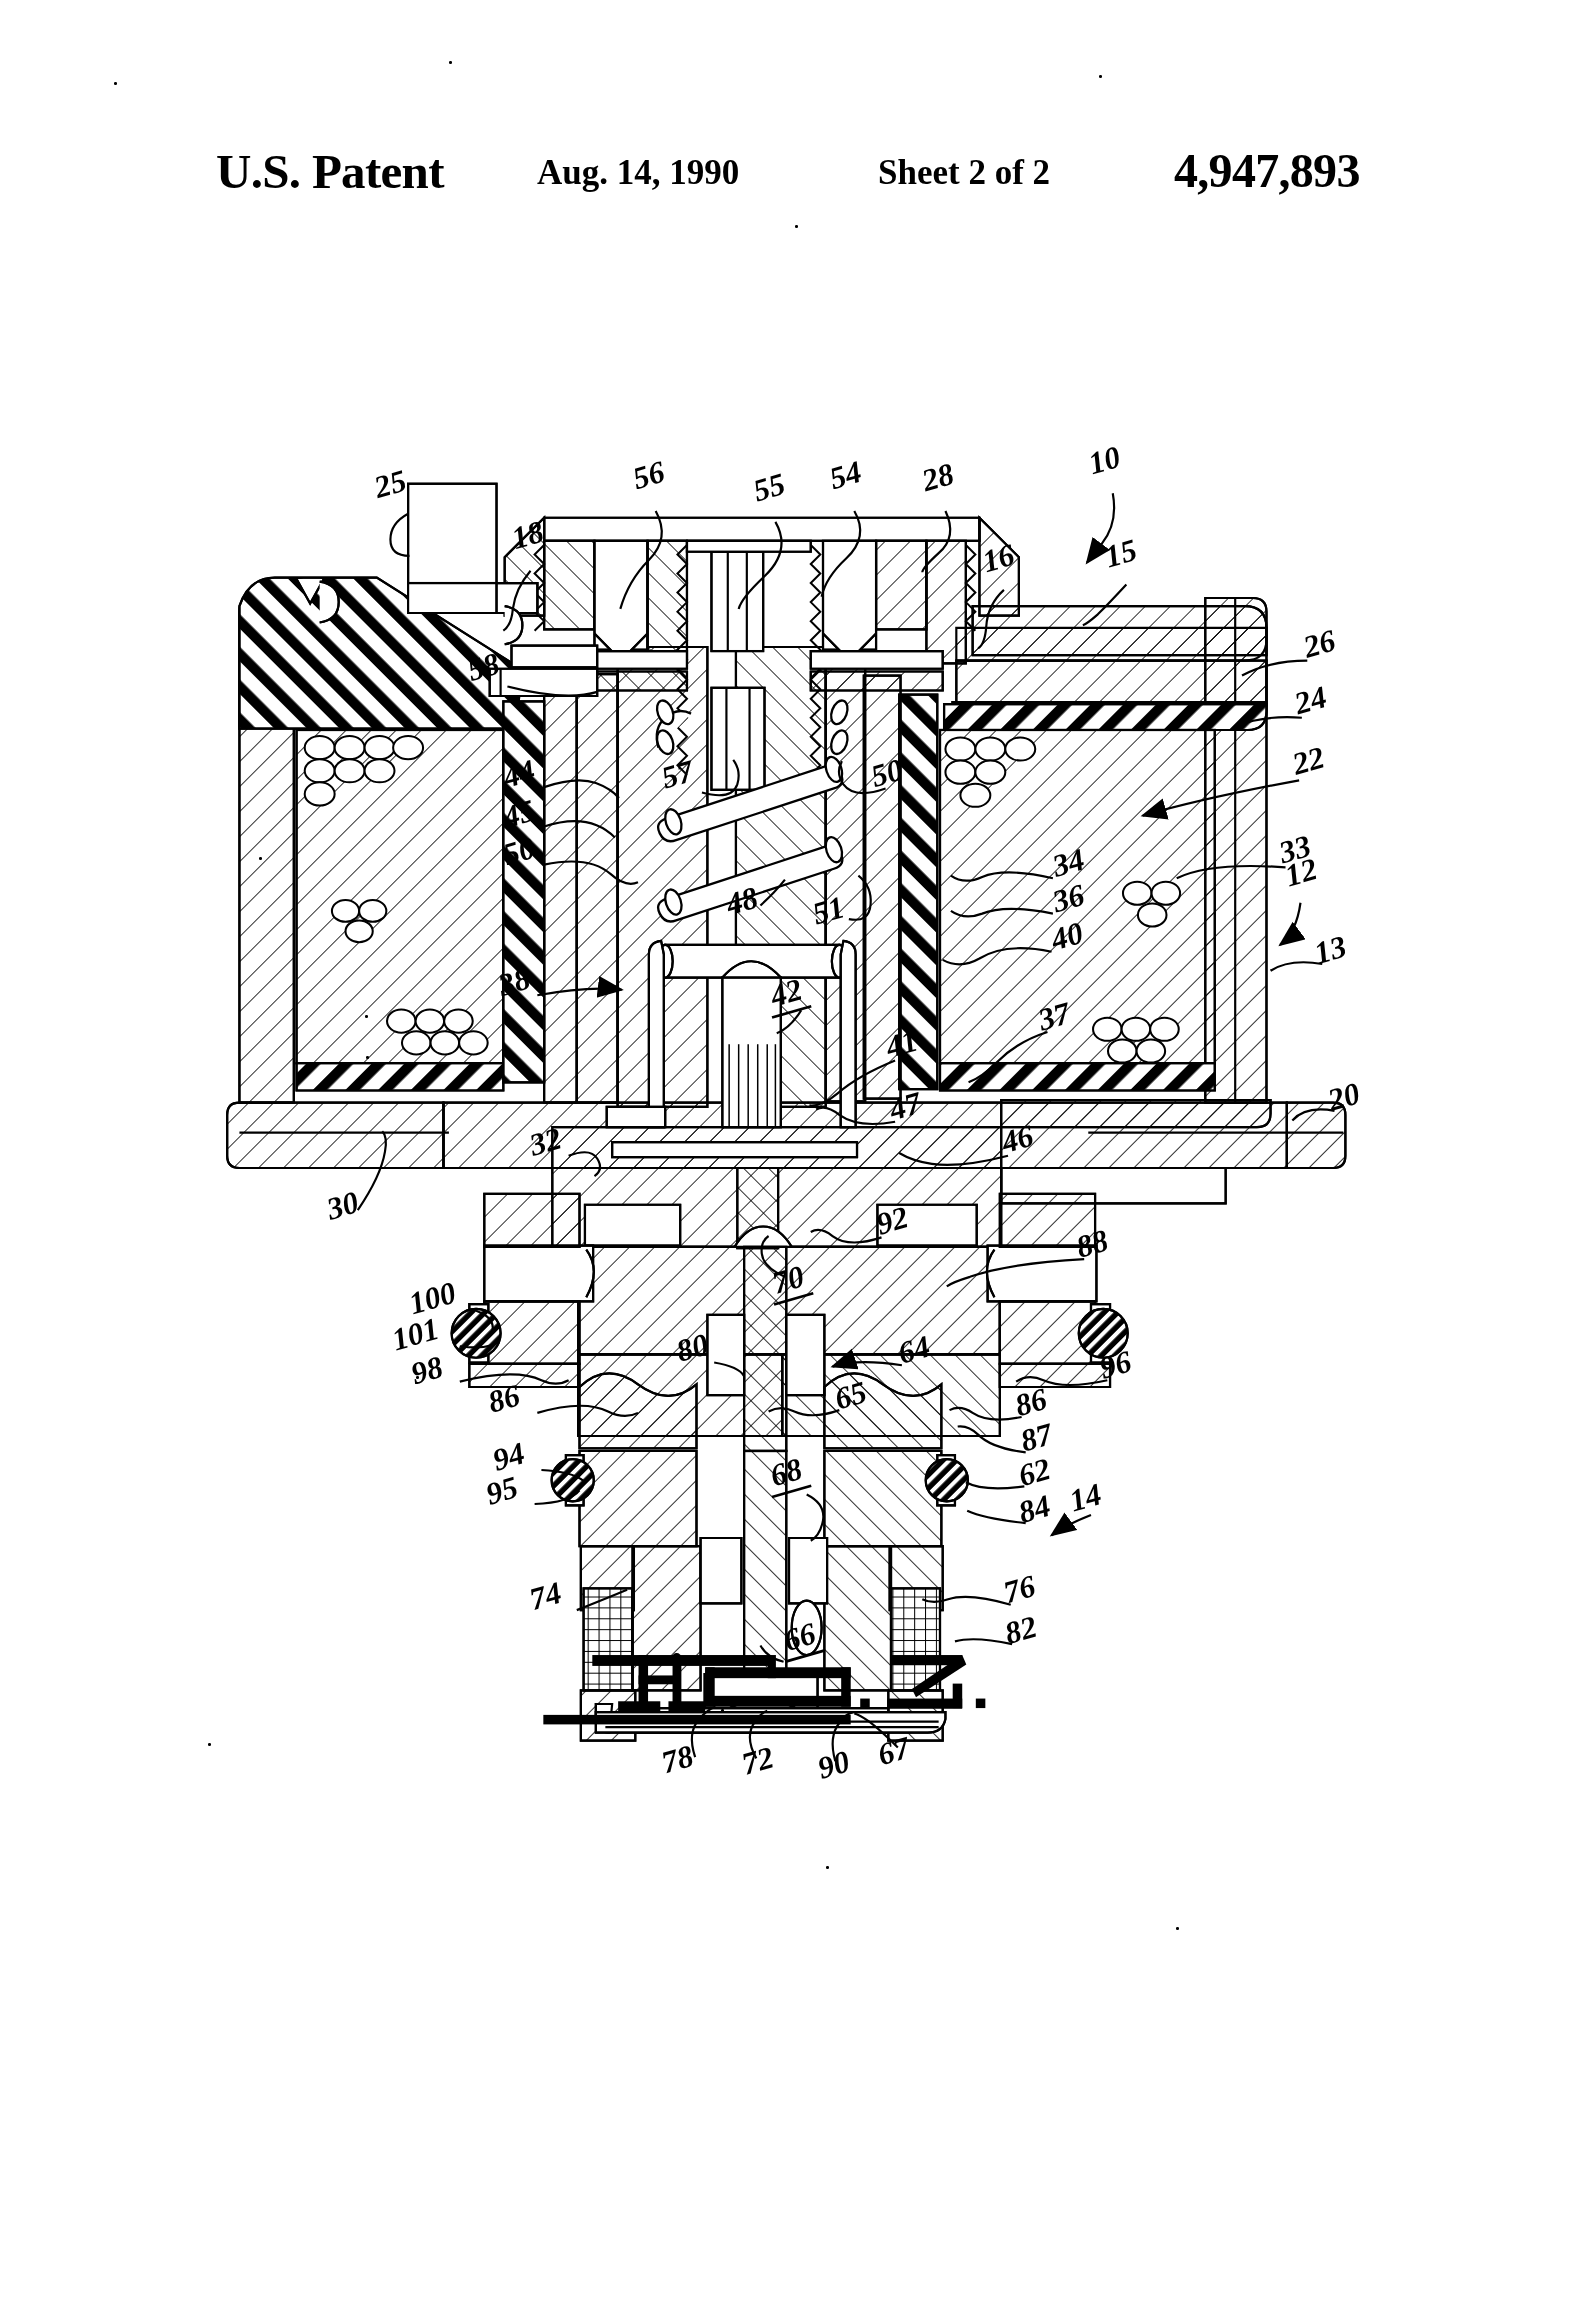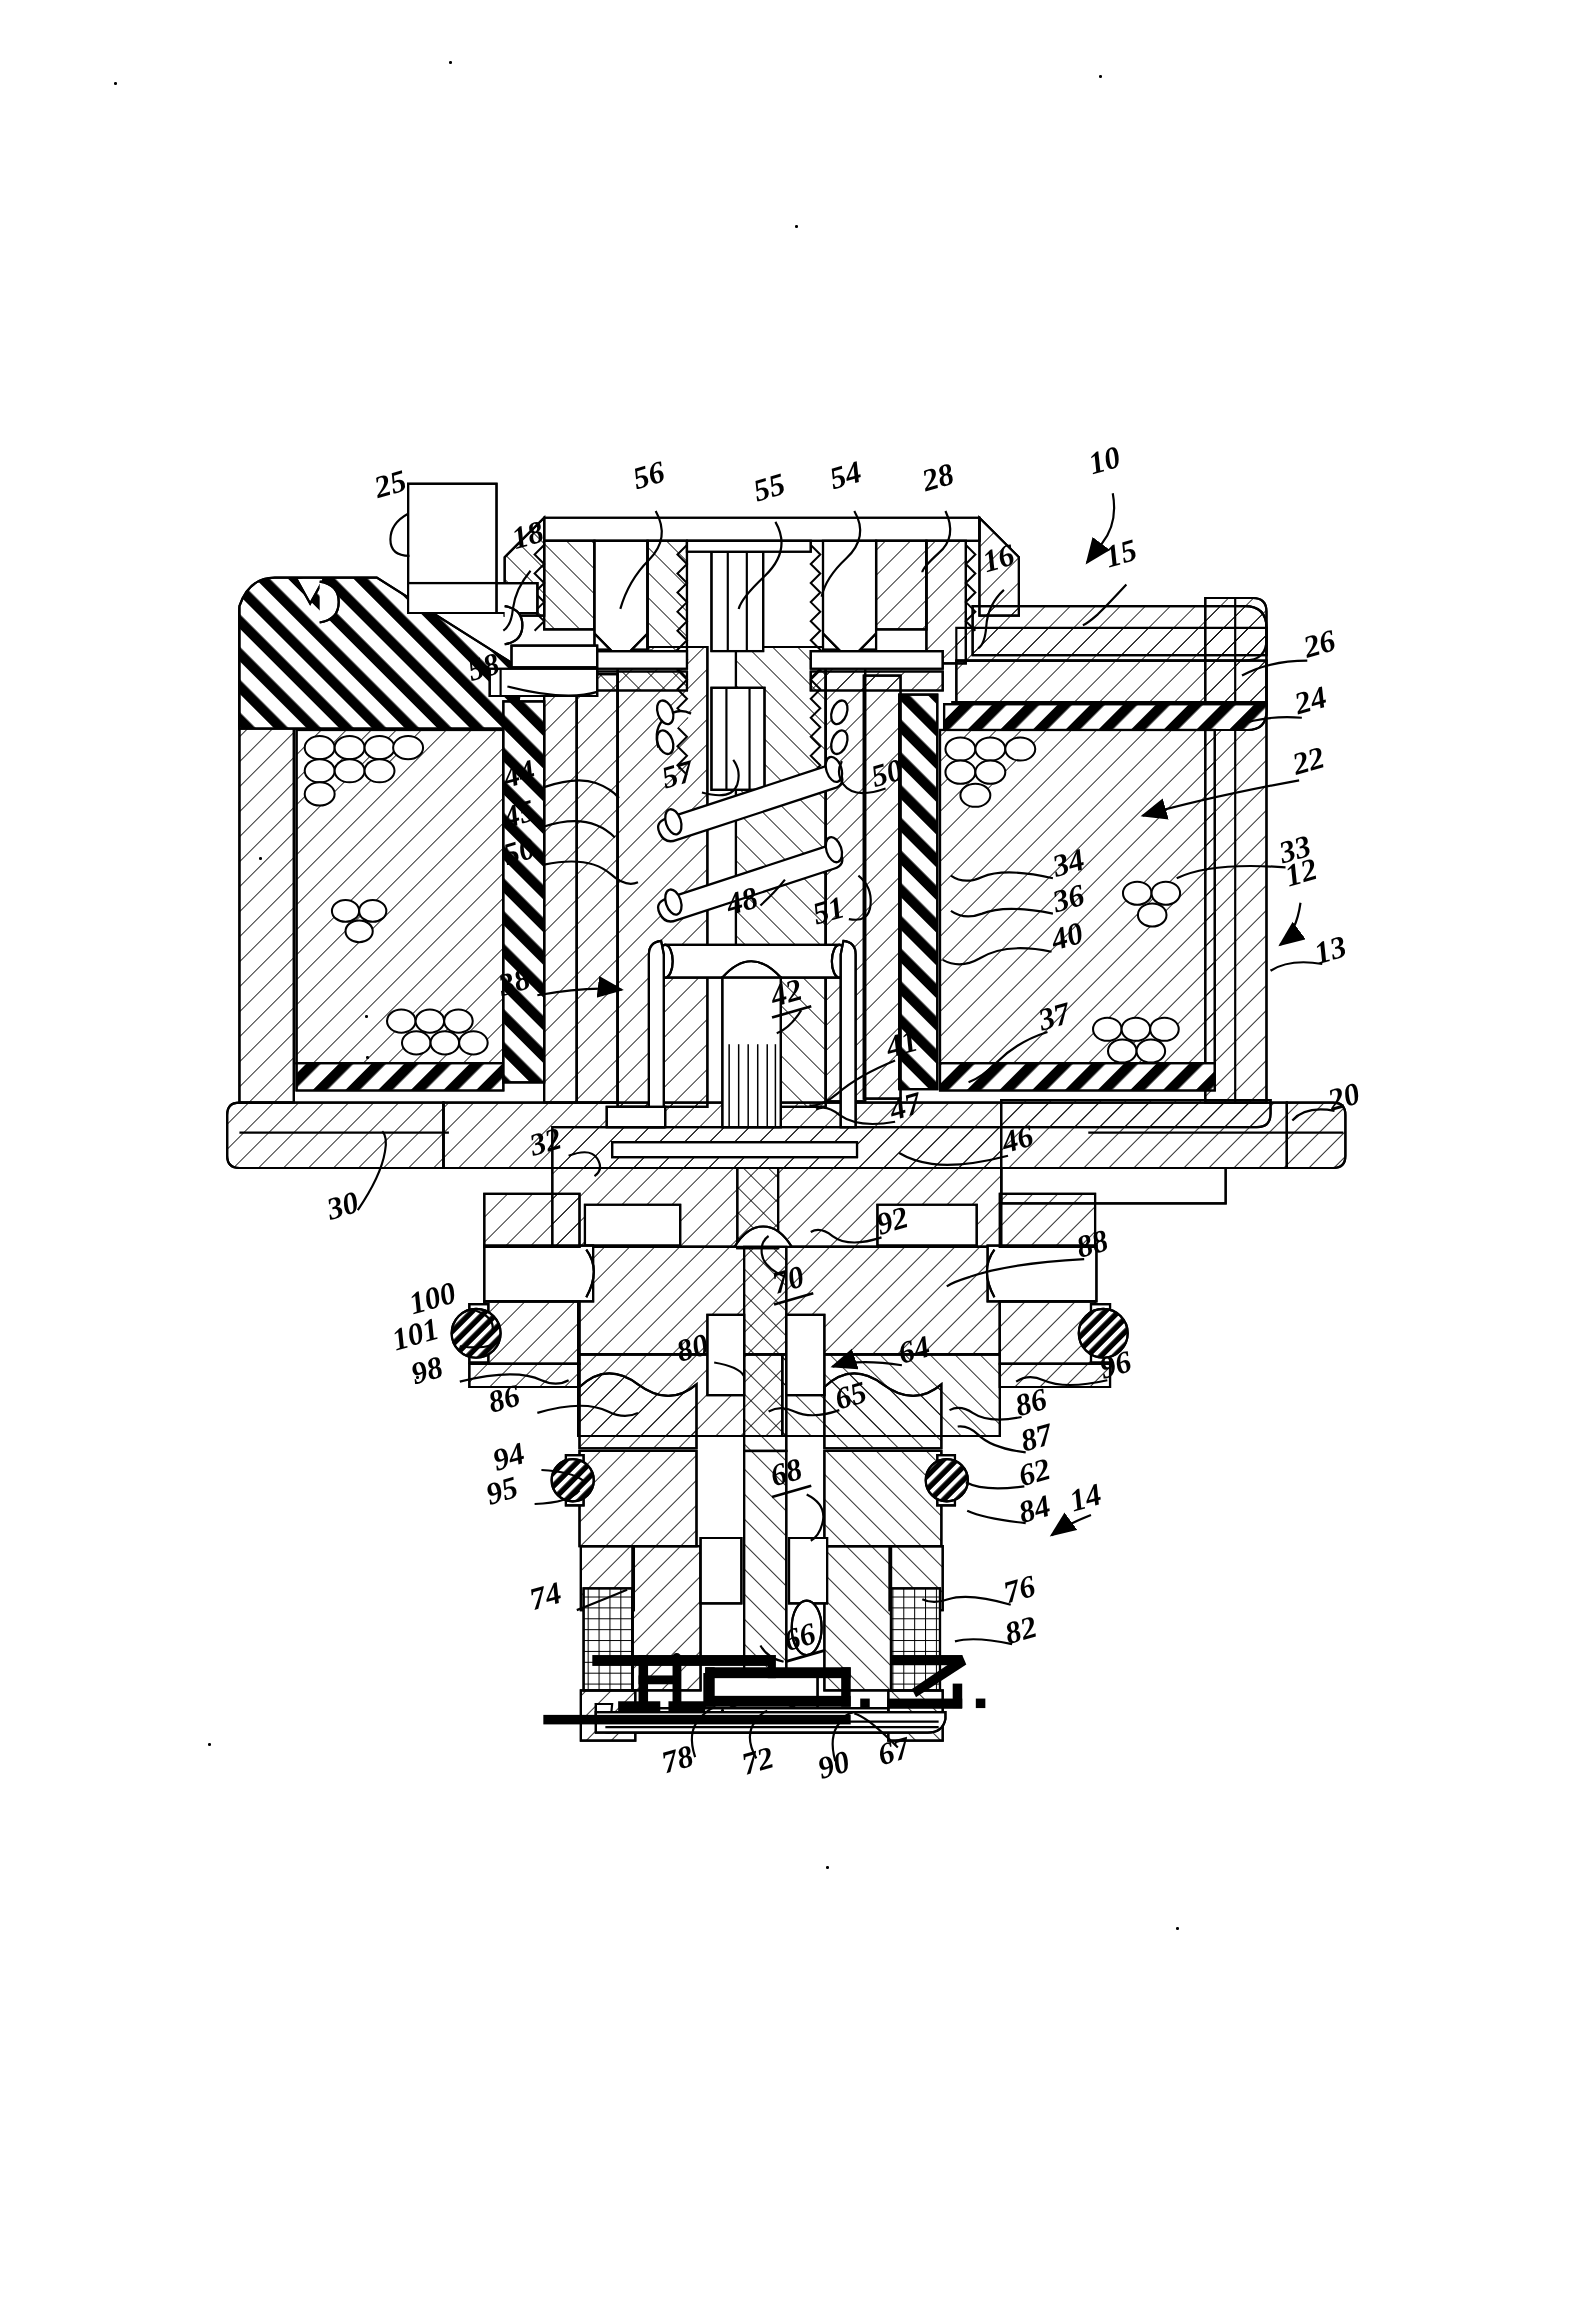--- a/index.html
+++ b/index.html
@@ -96,20 +96,26 @@
   .fig-caption svg { display: inline-block; }
 
   
   .speck { position:absolute; width:2.7px; height:2.7px; background:#000; border-radius:50%; }
 </style>
 </head>
 <body>
 
 <div class="page">
 
+  <div class="header">
+    <div class="hdr-patent">U.S. Patent</div>
+    <div class="hdr-date">Aug. 14, 1990</div>
+    <div class="hdr-sheet">Sheet 2 of 2</div>
+    <div class="hdr-number">4,947,893</div>
+  </div>
 
   <div class="drawing-wrap">
   <svg class="fig" viewBox="0 0 2320 2450" xmlns="http://www.w3.org/2000/svg">
     <defs>
 
       <pattern id="hatchA" width="26" height="26" patternUnits="userSpaceOnUse" patternTransform="rotate(45)">
         <line x1="0" y1="0" x2="0" y2="26" stroke="#000" stroke-width="2.4"></line>
       </pattern>
       <pattern id="hatchB" width="26" height="26" patternUnits="userSpaceOnUse" patternTransform="rotate(-45)">
         <line x1="0" y1="0" x2="0" y2="26" stroke="#000" stroke-width="2.4"></line>

